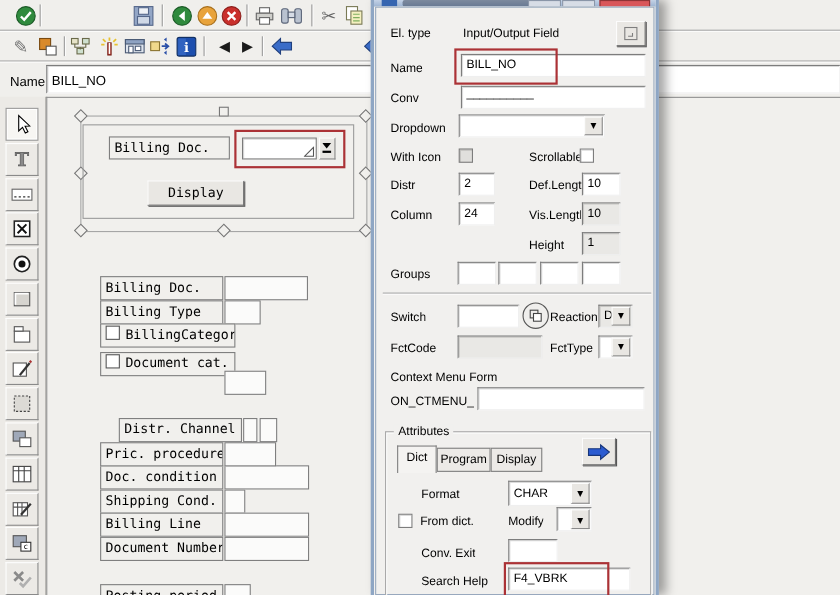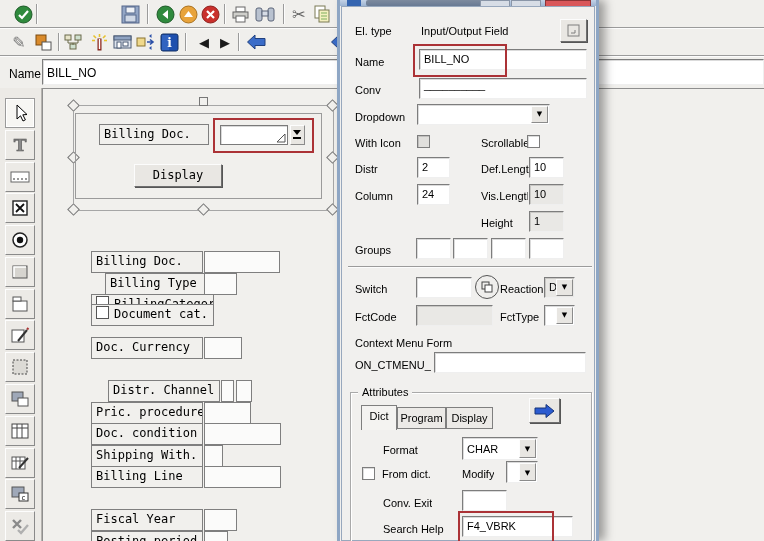--- a/index.html
+++ b/index.html
@@ -315,57 +315,56 @@
     <div class="rbtn mono" style="left:91px;top:75px;width:88px;height:23px;line-height:21px;">
       <span>Display</span>
     </div>
 
     <div class="abs" style="left:0;top:0;width:100%;height:100%;">
         <div class="crow" style="top: 162px;">
           <div class="clabel" style="left: 48px; width: 112px;"><span>Billing Doc.</span></div>
           <div class="cinput" style="left: 161px; width: 76px;"></div>
         </div>
         <div class="crow" style="top: 184px;">
-          <div class="clabel" style="left: 48px; width: 112px; margin-left: 14px;"><span>Billing Type</span></div>
+          <div class="clabel" style="left: 48px; width: 112px;"><span>Billing Type</span></div>
           <div class="cinput" style="left: 161px; width: 33px;"></div>
         </div>
         <div class="crow" style="top: 205px;">
           <div class="clabel" style="left: 48px; width: 123px;"><span class="ccbx"></span><span>BillingCategory</span></div>
         </div>
-        <div class="crow" style="top: 215px; text-decoration: underline;">
+        <div class="crow" style="top: 231px; text-decoration: underline;">
           <div class="clabel" style="left: 48px; width: 123px;"><span class="ccbx"></span><span>Document cat.</span></div>
         </div>
         <div class="crow" style="top: 248px;">
-          <div class="clabel" style="left: 48px; width: 112px;"><span>Doc. Currency</span></div>
           <div class="cinput" style="left: 161px; width: 38px;"></div>
         </div>
         <div class="crow" style="top: 291px; margin-left: 17px;">
           <div class="clabel" style="left: 48px; width: 112px;"><span>Distr. Channel</span></div>
           <div class="cinput" style="left: 161px; width: 13px;"></div>
           <div class="cinput" style="left: 176px; width: 16px;"></div>
         </div>
         <div class="crow" style="top: 334px;">
           <div class="clabel" style="left: 48px; width: 112px;"><span>Doc. condition</span></div>
           <div class="cinput" style="left: 161px; width: 77px;"></div>
         </div>
         <div class="crow" style="top: 313px;">
           <div class="clabel" style="left: 48px; width: 112px;"><span>Pric. procedure</span></div>
           <div class="cinput" style="left: 161px; width: 47px;"></div>
         </div>
         <div class="crow" style="top: 356px;">
-          <div class="clabel" style="left: 48px; width: 112px;"><span>Shipping With.</span></div>
+          <div class="clabel" style="left: 48px; width: 112px;"><span>Shipping Cond.</span></div>
           <div class="cinput" style="left: 161px; width: 19px;"></div>
         </div>
         <div class="crow" style="top: 377px;">
           <div class="clabel" style="left: 48px; width: 112px;"><span>Billing Line</span></div>
           <div class="cinput" style="left: 161px; width: 77px;"></div>
         </div>
-        <div class="crow" style="top: 420px;">
-          <div class="clabel" style="left: 48px; width: 112px;"><span>Fiscal Year</span></div>
-          <div class="cinput" style="left: 161px; width: 33px;"></div>
+        <div class="crow" style="top: 399px;">
+          <div class="clabel" style="left: 48px; width: 112px;"><span>Document Number</span></div>
+          <div class="cinput" style="left: 161px; width: 77px;"></div>
         </div>
         <div class="crow" style="top: 442px;">
           <div class="clabel" style="left: 48px; width: 112px;"><span>Posting period</span></div>
           <div class="cinput" style="left: 161px; width: 24px;"></div>
         </div>
       </div>
   </div>
 
   <div class="redbox" style="left:213px;top:118px;width:97px;height:31px;"></div>
 

